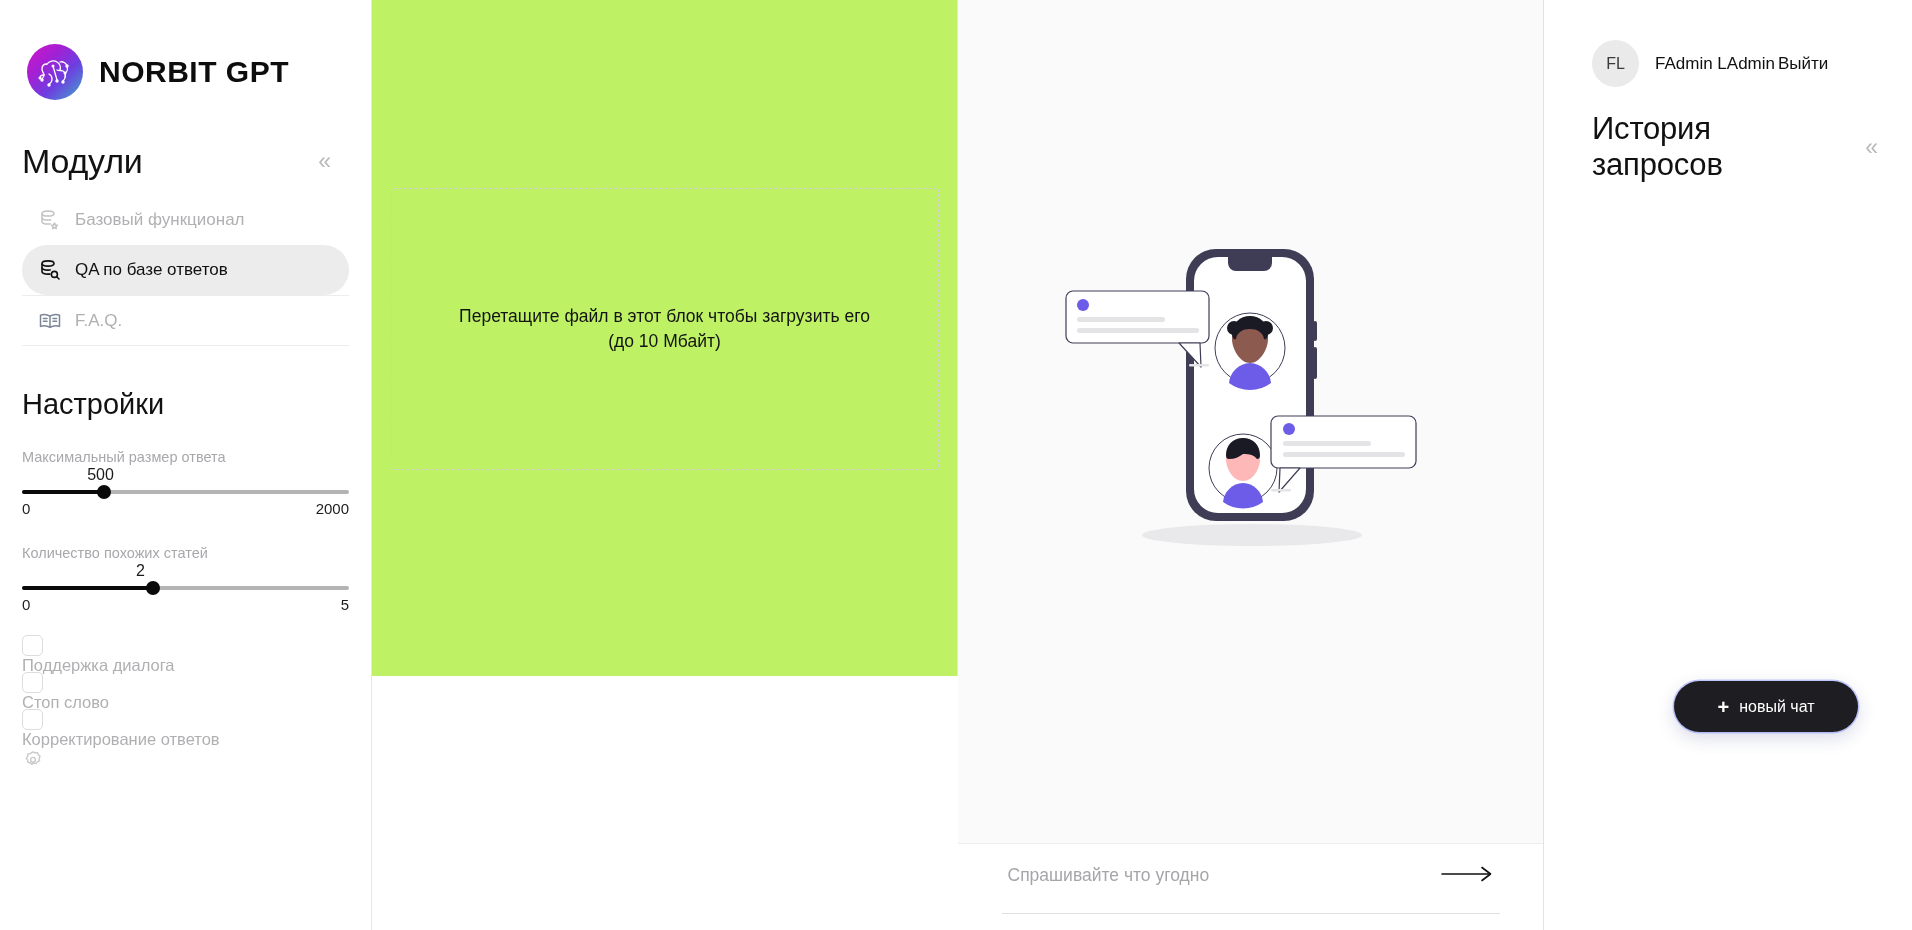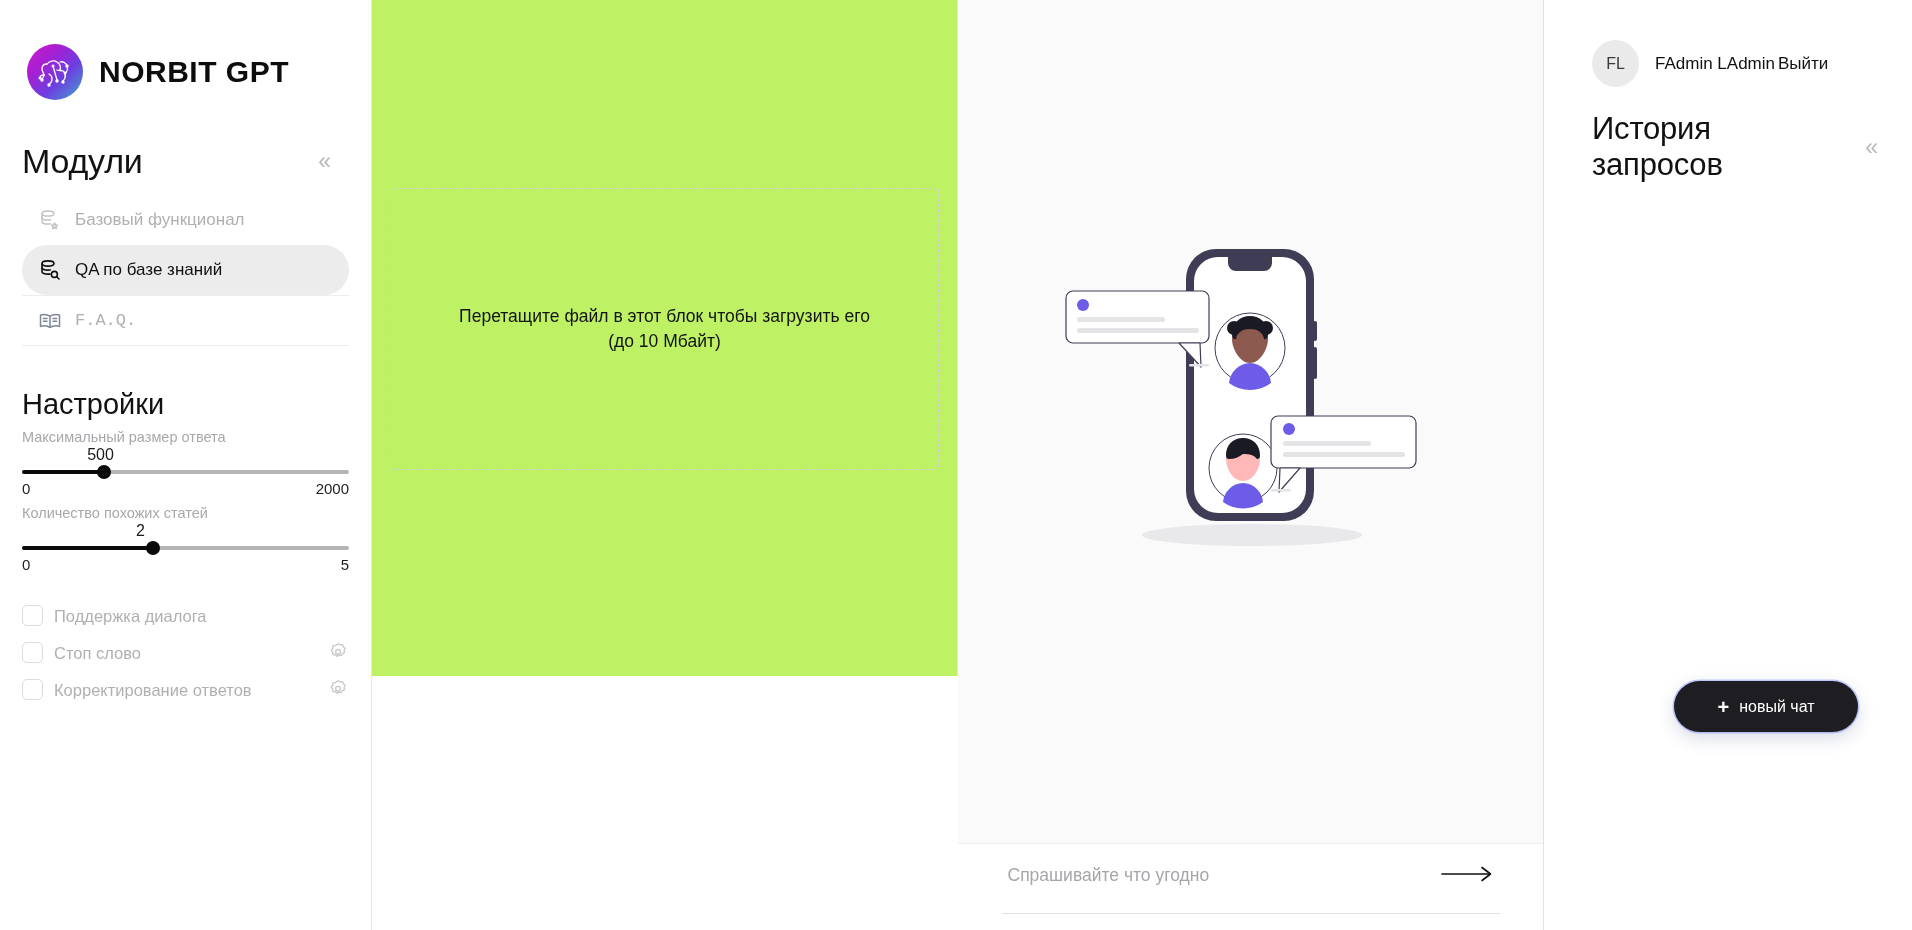--- a/index.html
+++ b/index.html
@@ -79,31 +79,31 @@
     padding: 0 16px;
     border-radius: 25px;
     cursor: pointer;
     color: #b0b0b3;
     font-size: 17px;
   }
   .menu-item.active {
     background: #ececec;
     color: #101010;
   }
-  .menu-item.divided { border-top: 1px solid #ededed; border-radius: 0; font-family: Liberation Mono, monospace; }
+  .menu-item.divided { border-top: 1px solid #ededed; border-radius: 0; }
   .menu-icon { width: 24px; height: 24px; flex: 0 0 24px; display: block; }
 
   .settings-title {
     font-size: 29px;
     color: #121212;
     margin-top: 42px;
     padding-left: 0;
   }
 
-  .slider-group { margin-top: 8px; }
+  .slider-group { margin-top: 28px; }
   .slider-label {
     font-size: 14.5px;
     color: #a8a8ac;
     margin-bottom: 1px;
   }
   .slider-value {
     font-size: 16px;
     color: #1b1b1b;
     text-align: center;
     margin-bottom: 4px;
@@ -137,24 +137,24 @@
     display: flex;
     justify-content: space-between;
     font-size: 15px;
     color: #1d1d1d;
     margin-top: 6px;
   }
 
   .check-list { margin-top: 22px; }
   .check-row {
     display: flex;
-    align-items: flex-end;
+    align-items: flex-start;
     height: 31px;
-    gap: 11px;
     margin-bottom: 6px;
+    flex-direction: column;
   }
   .checkbox {
     width: 21px; height: 21px;
     border: 1.6px solid #dcdcdc;
     border-radius: 5px;
     background: #fff;
     flex: 0 0 21px;
     cursor: pointer;
   }
   .check-label {
@@ -357,21 +357,21 @@
       <div class="menu-item active">
         <span class="menu-icon">
           <svg width="24" height="24" viewBox="0 0 24 24" fill="none" stroke="#0f0f0f" stroke-width="1.6">
             <ellipse cx="10" cy="5.5" rx="6" ry="2.6"></ellipse>
             <path d="M4 5.5v8c0 1.4 2.7 2.6 6 2.6 .9 0 1.8-.1 2.5-.25"></path>
             <path d="M4 9.5c0 1.4 2.7 2.6 6 2.6 1 0 2-.1 2.8-.3"></path>
             <circle cx="16.4" cy="16.4" r="3"></circle>
             <path d="M18.7 18.7L21 21" stroke-linecap="round"></path>
           </svg>
         </span>
-        <span>QA по базе знаний</span>
+        <span>QA по базе ответов</span>
       </div>
 
 
       <div class="menu-item divided">
         <span class="menu-icon">
           <svg width="24" height="24" viewBox="0 0 24 24" fill="none" stroke="#7b8699" stroke-width="1.5" stroke-linejoin="round">
             <path d="M2.5 6.2c2.8-1 6.5-.9 9.5.9 3-1.8 6.7-1.9 9.5-.9v11.2c-2.8-1-6.5-.9-9.5.9-3-1.8-6.7-1.9-9.5-.9z"></path>
             <path d="M12 7.1v11.2"></path>
             <path d="M5.4 9.4h3.6M5.4 12.2h3.6M15 9.4h3.6M15 12.2h3.6" stroke-linecap="round"></path>
           </svg>

